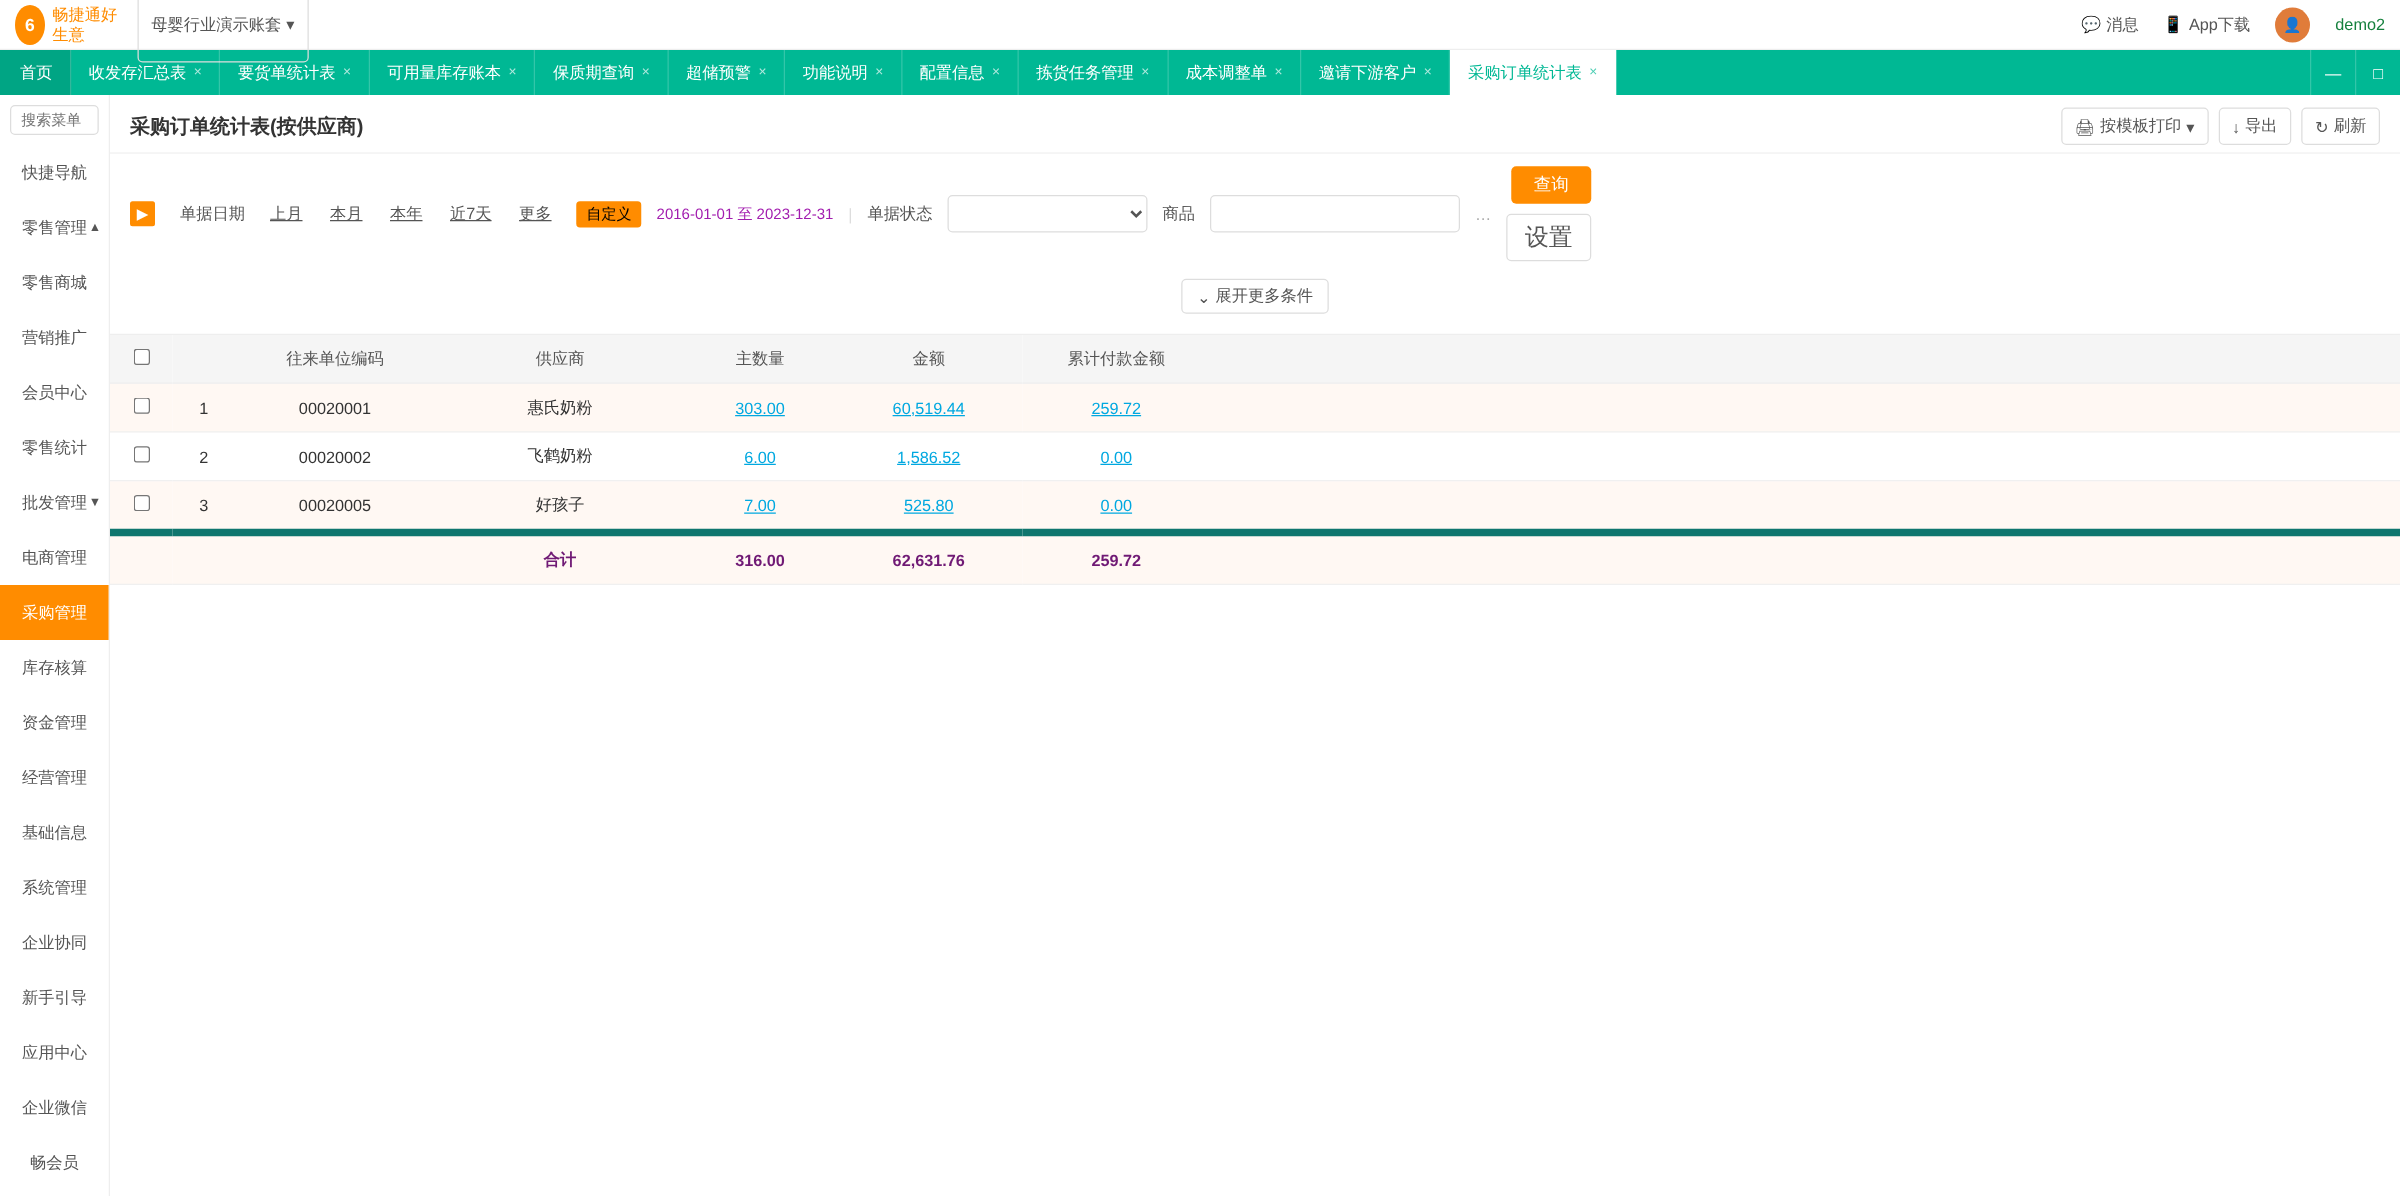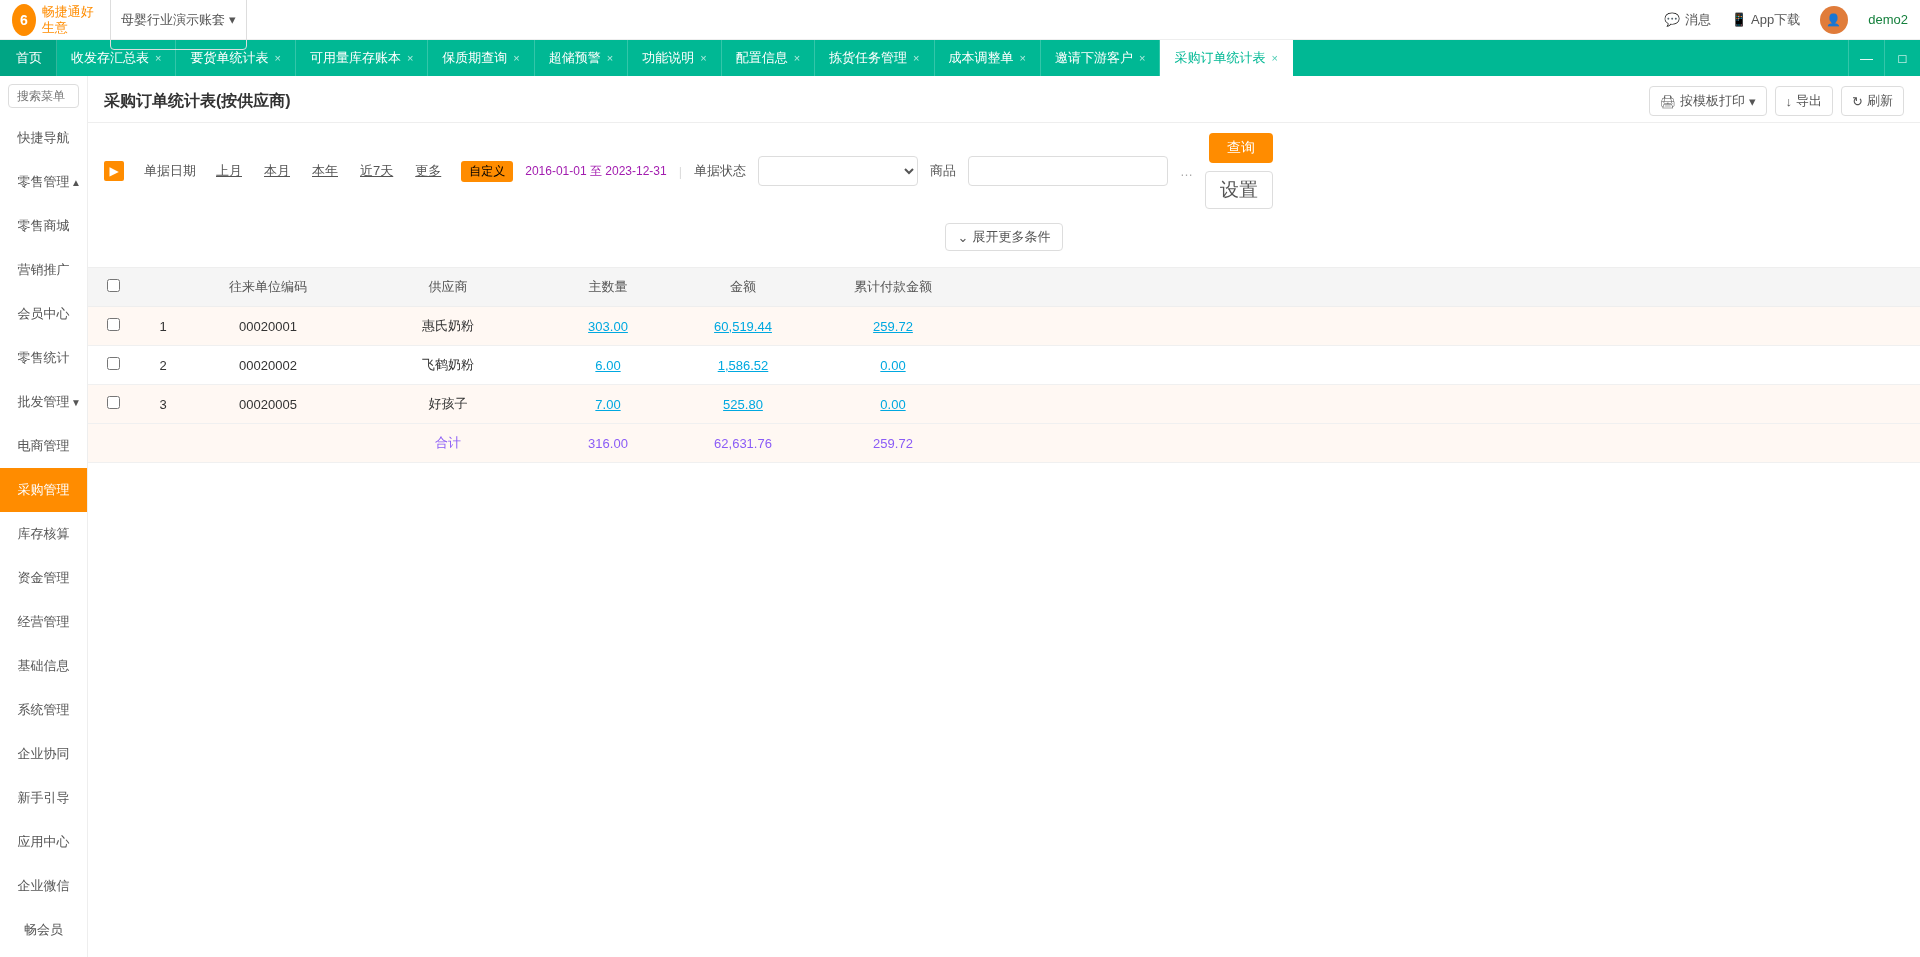--- a/index.html
+++ b/index.html
@@ -65,21 +65,21 @@
     .table-container { flex: 1; background: #fff; margin: 0; overflow: auto; }
     table { width: 100%; border-collapse: collapse; }
     thead tr { background: #f5f5f5; }
     th { padding: 10px 12px; text-align: center; color: #555; font-weight: normal; font-size: 13px; border-bottom: 1px solid #eee; white-space: nowrap; }
     td { padding: 10px 12px; text-align: center; color: #333; font-size: 13px; border-bottom: 1px solid #f0f0f0; }
     tr.row-odd { background: #fff8f3; }
     tr.row-even { background: #fff; }
     .link-value { color: #00a8e0; text-decoration: underline; cursor: pointer; }
     .th-checkbox { width: 40px; }
     .table-footer { background: #fff8f3; }
-    .table-footer td { font-weight: normal; color: #8b5cf6; border-top: 1px solid #0f766e; }
+    .table-footer td { font-weight: bold; color: #701a75; border-top: 6px solid #0f766e; }
     .col-num { width: 50px; }
     .col-code { width: 160px; }
     .col-supplier { width: 200px; }
     .col-qty { width: 120px; }
     .col-amount { width: 150px; }
     .col-paid { width: 150px; }
     .sidebar-search { padding: 8px; }
     .sidebar-search input { width: 100%; border: 1px solid #ddd; border-radius: 4px; padding: 4px 8px; font-size: 12px; }
     .toggle-arrow { width: 20px; height: 20px; background: #ff8c00; color: #fff; display: flex; align-items: center; justify-content: center; border-radius: 2px; cursor: pointer; font-size: 12px; margin-right: 8px; }
   </style>

